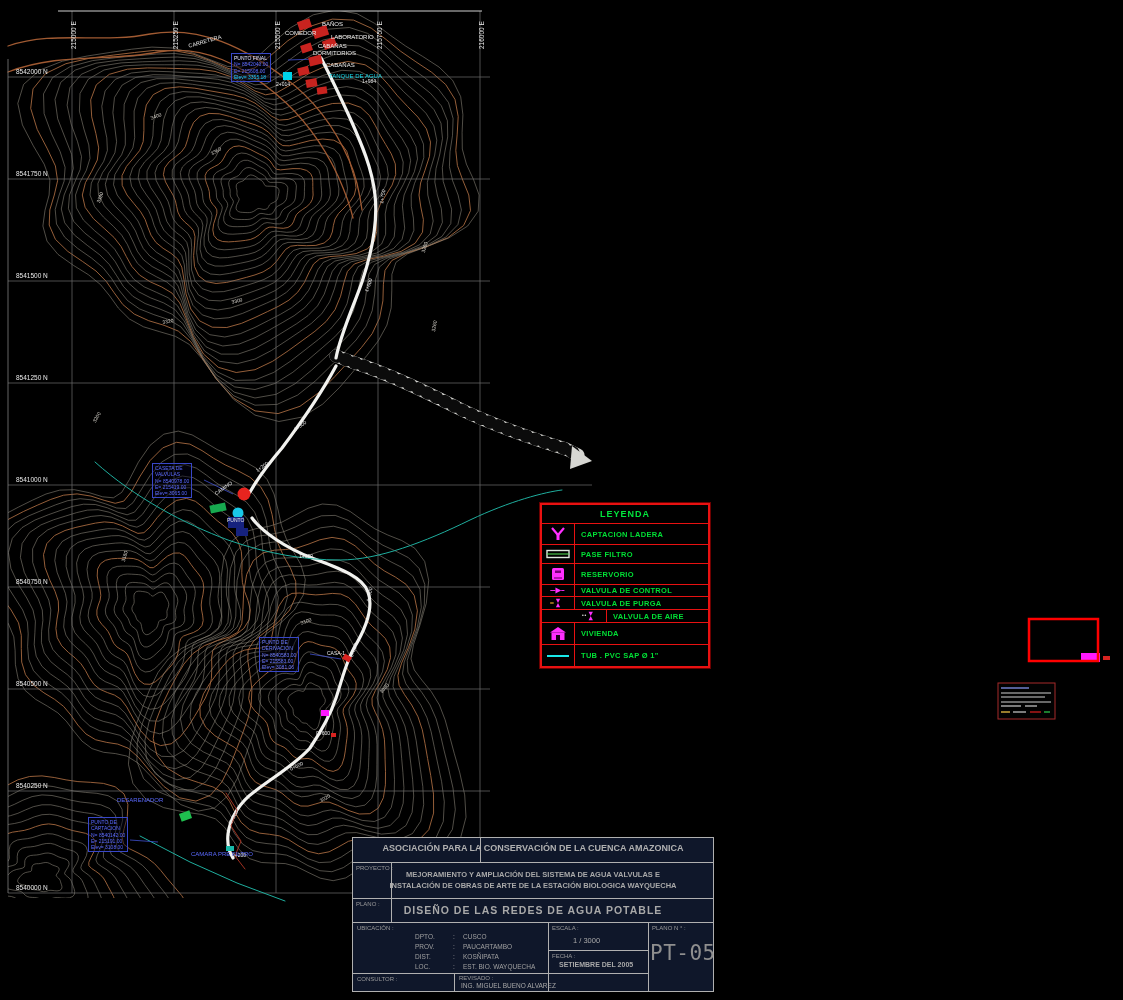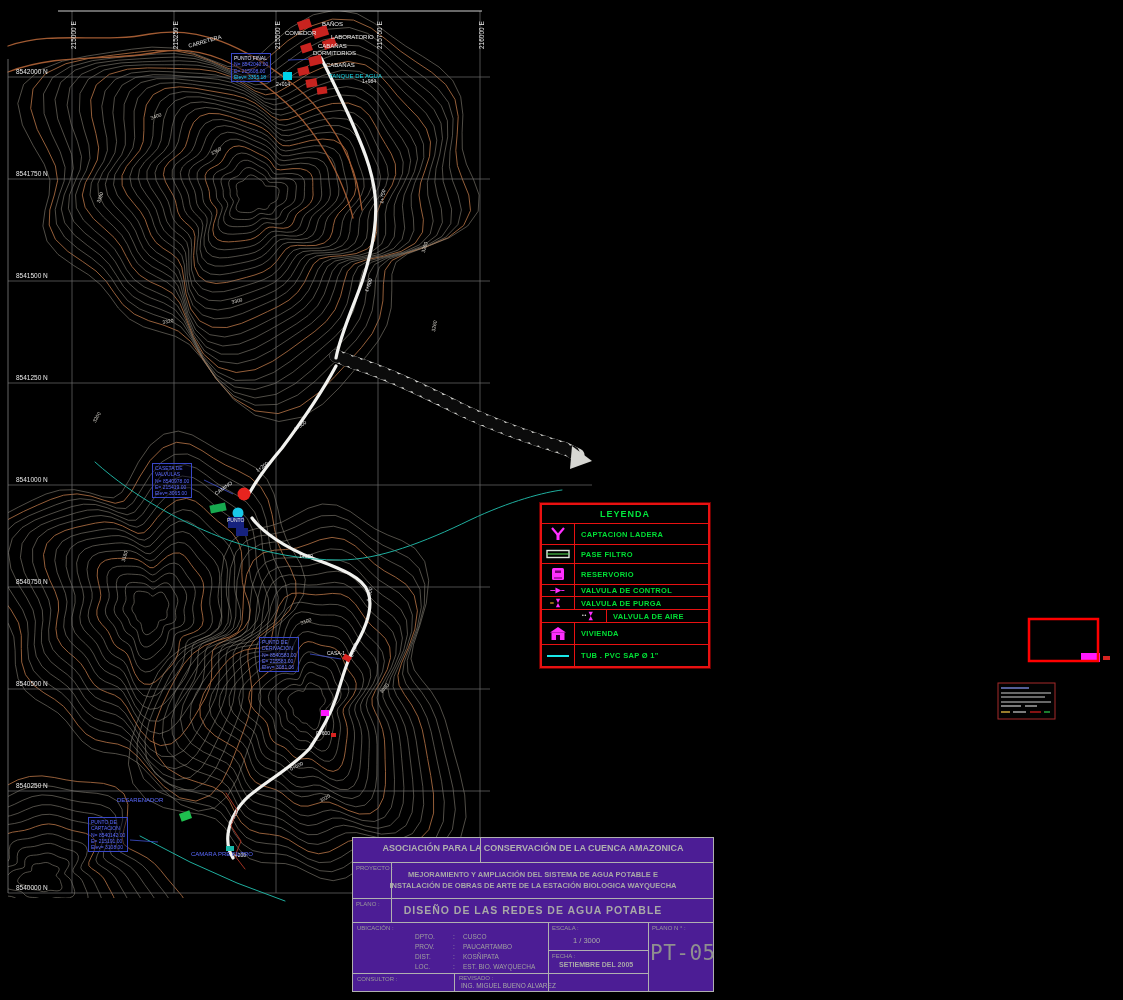--- a/index.html
+++ b/index.html
@@ -13,21 +13,21 @@
   #legend{position:absolute;left:540px;top:503px;width:166px;border:2px solid #e81111;
           outline:1px solid #6d0000;background:#000;}
   #legend .lg-title{height:14px;color:#00e53c;font-weight:bold;font-size:9px;
           text-align:center;padding-top:4px;letter-spacing:1px;}
   .lg-row{display:flex;border-top:1px solid #e81111;align-items:center;}
   .lg-ico{width:32px;align-self:stretch;border-right:1px solid #e81111;display:flex;
           align-items:center;justify-content:center;flex:none;}
   .lg-lab{color:#00df35;font-weight:bold;font-size:7.5px;padding-left:6px;letter-spacing:.3px;}
   
   #tblock{position:absolute;left:352px;top:837px;width:360px;height:153px;
-          border:1px solid #b0b0b0;color:#a8a8a8;background:#4c1d95;}
+          border:1px solid #b0b0b0;color:#a8a8a8;background:#0f172a;}
   .tb-h{position:absolute;left:0;height:0;border-top:1px solid #b0b0b0;}
   .tb-v{position:absolute;top:0;width:0;border-left:1px solid #b0b0b0;}
   .tb-t{position:absolute;white-space:nowrap;line-height:1;}
   .tb-small{font-size:6px;color:#9a9a9a;}
   .tb-center{width:100%;text-align:center;}
   
 </style>
 </head>
 <body>
 
@@ -361,21 +361,21 @@
     <div class="tb-h" style="top:84px;width:360px;"></div>
     <div class="tb-h" style="top:135px;width:295px;"></div>
     <div class="tb-v" style="left:195px;top:84px;height:69px;"></div>
     <div class="tb-v" style="left:295px;top:84px;height:69px;"></div>
     <div class="tb-v" style="left:101px;top:135px;height:18px;"></div>
     <div class="tb-h" style="top:112px;left:195px;width:100px;"></div>
 
     <div class="tb-t tb-center" style="top:6px;font-size:9px;font-weight:bold;color:#b0b0b0;">ASOCIACIÓN  PARA LA CONSERVACIÓN DE LA CUENCA AMAZONICA</div>
 
     <div class="tb-t tb-small" style="left:3px;top:27px;">PROYECTO :</div>
-    <div class="tb-t tb-center" style="top:33px;font-size:7.5px;font-weight:bold;">MEJORAMIENTO Y AMPLIACIÓN DEL SISTEMA DE AGUA POTABLE E</div>
+    <div class="tb-t tb-center" style="top:33px;font-size:7.5px;font-weight:bold;">MEJORAMIENTO Y AMPLIACIÓN DEL SISTEMA DE AGUA VALVULAS E</div>
     <div class="tb-t tb-center" style="top:44px;font-size:7.5px;font-weight:bold;">INSTALACIÓN DE OBRAS DE ARTE DE LA ESTACIÓN BIOLOGICA WAYQUECHA</div>
 
     <div class="tb-t tb-small" style="left:3px;top:63px;">PLANO :</div>
     <div class="tb-t tb-center" style="top:67px;font-size:10.5px;font-weight:bold;letter-spacing:1px;">DISEÑO DE LAS REDES DE AGUA POTABLE</div>
 
     <div class="tb-t tb-small" style="left:4px;top:87px;">UBICACIÓN :</div>
     <div id="ubic-rows">
         <div class="tb-t" style="left: 62px; top: 96px; font-size: 6.5px; color: rgb(160, 160, 160);">DPTO.</div>
         <div class="tb-t" style="left: 100px; top: 96px; font-size: 6.5px; color: rgb(160, 160, 160);">:</div>
         <div class="tb-t" style="left: 110px; top: 96px; font-size: 6.5px; color: rgb(160, 160, 160);">CUSCO</div>

